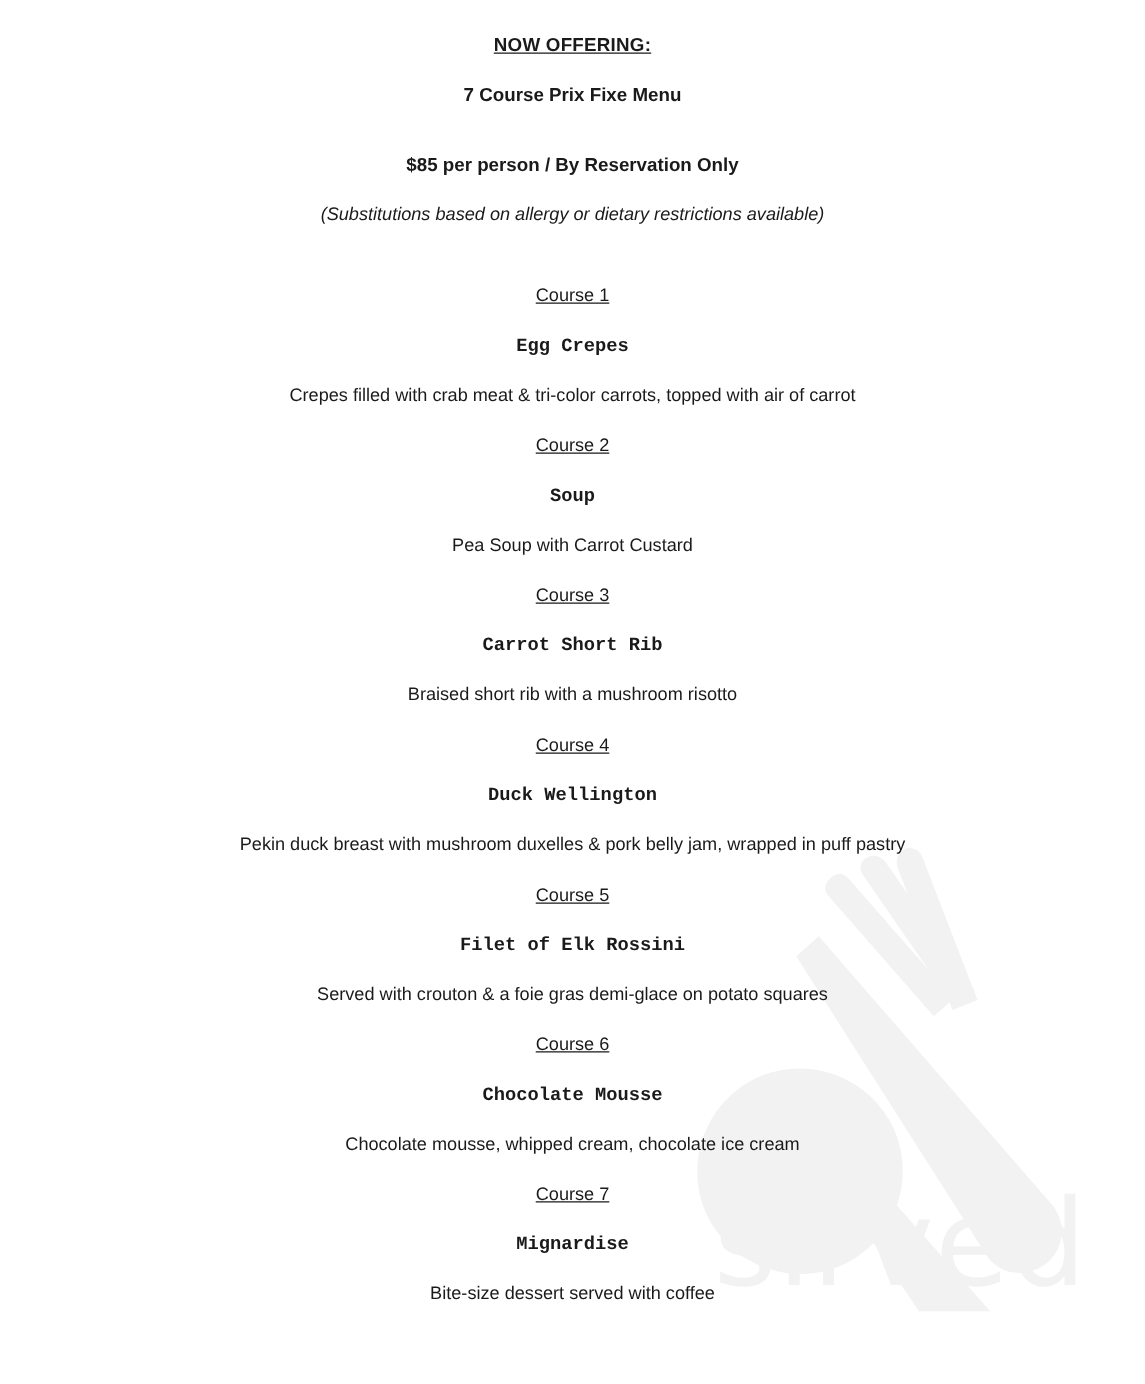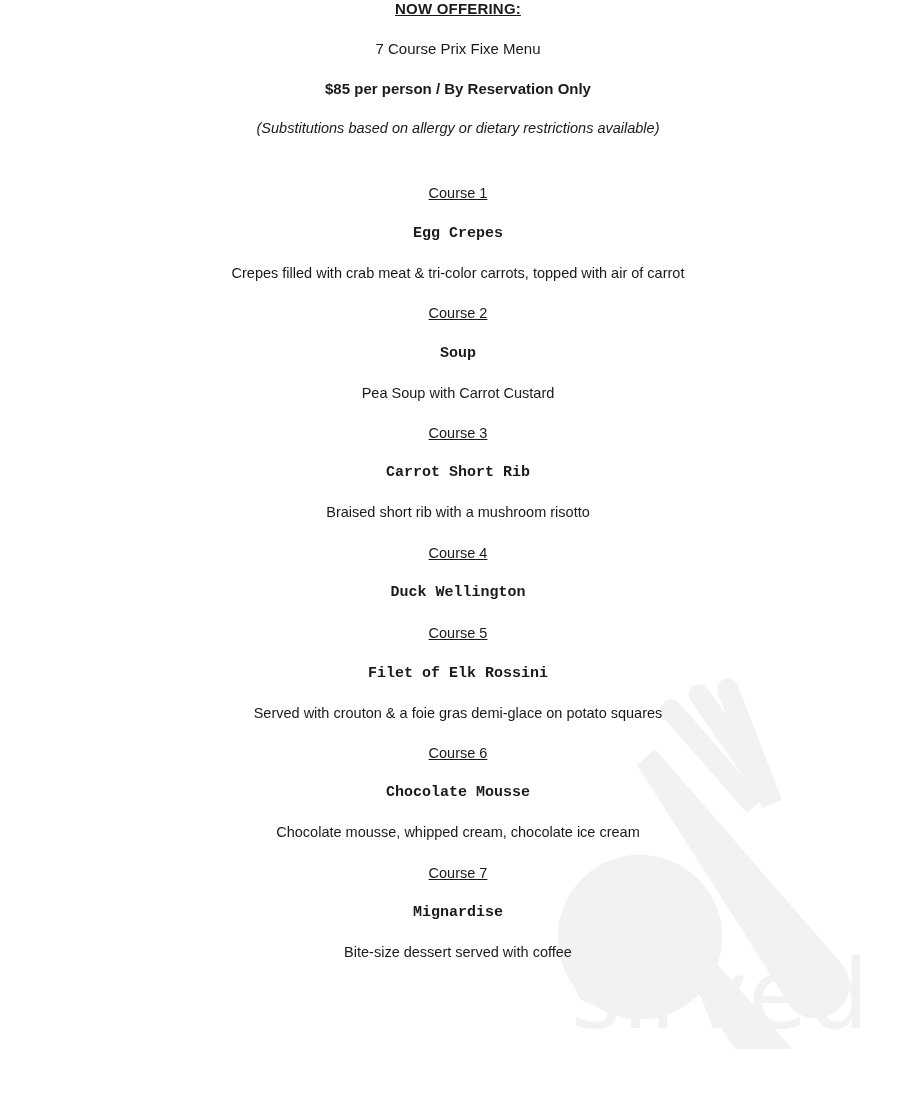--- a/index.html
+++ b/index.html
@@ -42,37 +42,38 @@
     user-select: none;
     z-index: 0;
     margin-top: 40px;
   }
 
   
   .menu-doc {
     position: relative;
     z-index: 1;
     width: 916px;
+    padding-top: 28px;
     box-sizing: border-box;
   }
 
   .header-block { text-align: center; }
 
   .menu-heading {
     font-size: 15px;
     font-weight: bold;
     text-decoration: underline;
     line-height: 1.2;
     margin: 0 0 22px 0;
     letter-spacing: 0.2px;
   }
   .menu-subtitle {
     font-size: 15px;
-    font-weight: normal;
-    margin: 0 0 22px 0;
+    font-weight: bold;
+    margin: 0 0 38px 0;
     line-height: 1.2;
   }
   .menu-price {
     font-size: 15px;
     font-weight: bold;
     margin: 14px 0 22px 0;
     line-height: 1.2;
   }
   .menu-note {
     font-size: 14.5px;
@@ -159,20 +160,21 @@
 
     <div class="course">
       <div class="course-label">Course 3</div>
       <div class="course-name">Carrot Short Rib</div>
       <div class="course-desc">Braised short rib with a mushroom risotto</div>
     </div>
 
     <div class="course">
       <div class="course-label">Course 4</div>
       <div class="course-name">Duck Wellington</div>
+      <div class="course-desc">Pekin duck breast with mushroom duxelles &amp; pork belly jam, wrapped in puff pastry</div>
     </div>
 
     <div class="course">
       <div class="course-label">Course 5</div>
       <div class="course-name">Filet of Elk Rossini</div>
       <div class="course-desc">Served with crouton &amp; a foie gras demi-glace on potato squares</div>
     </div>
 
     <div class="course">
       <div class="course-label">Course 6</div>

